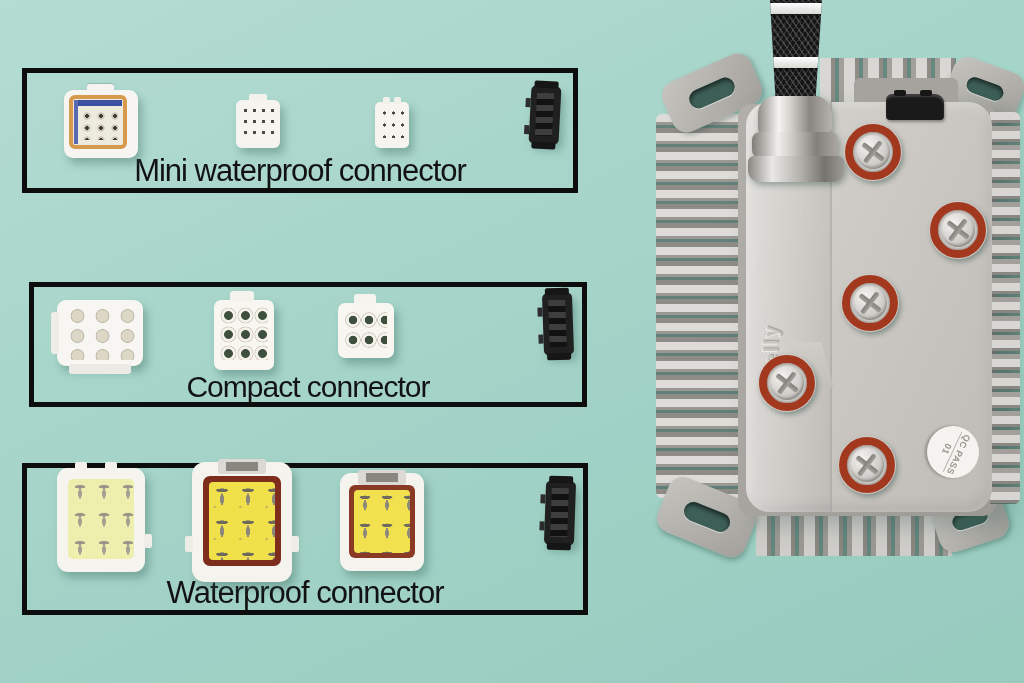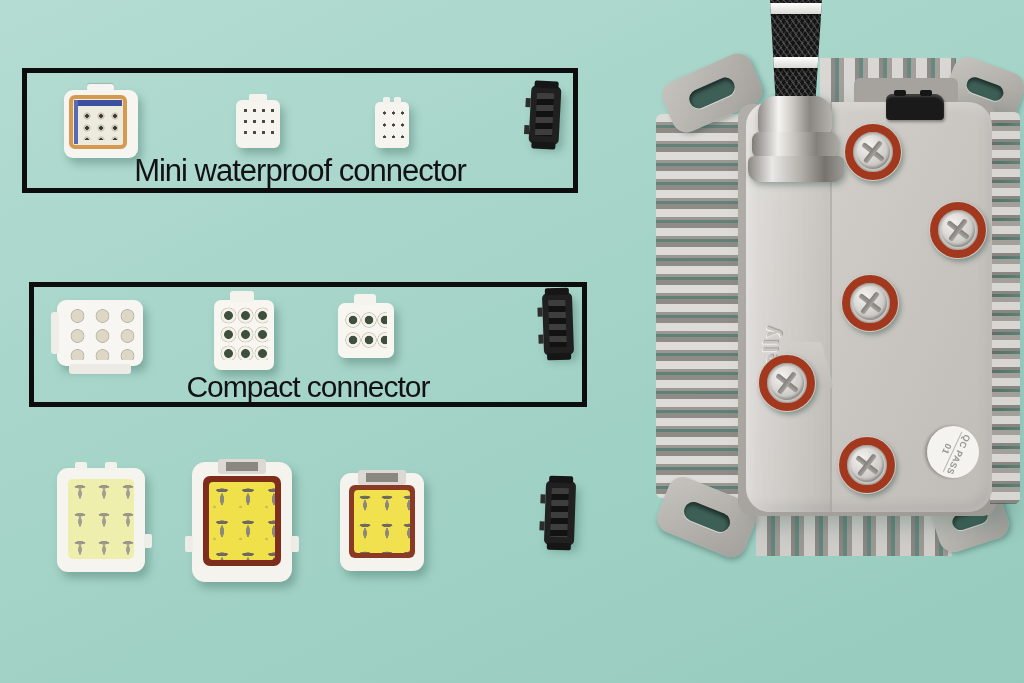--- a/index.html
+++ b/index.html
@@ -224,20 +224,23 @@
     <div class="tab"></div>
     <div class="holes"></div>
   </div>
   <div class="conn blackconn b2c4">
     <div class="cap top"></div>
     <div class="slots"></div>
     <div class="lug"></div>
     <div class="cap bot"></div>
   </div>
 
+  <div class="pbox box3">
+    <div class="box-label">Waterproof connector</div>
+  </div>
   <div class="conn b3c1">
     <div class="tab"></div>
     <div class="yellow"></div>
     <div class="wing"></div>
   </div>
   <div class="conn b3c2">
     <div class="latch">
         <i></i>
       </div>
     <div class="wingL"></div>

